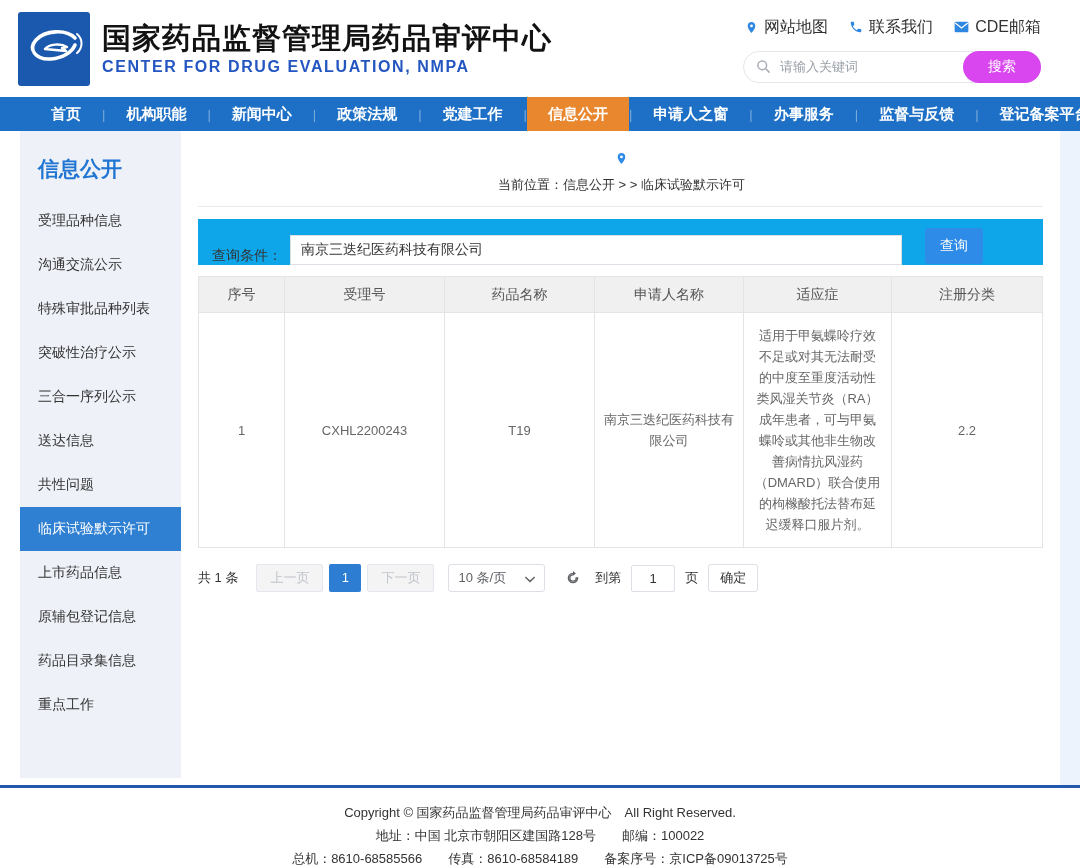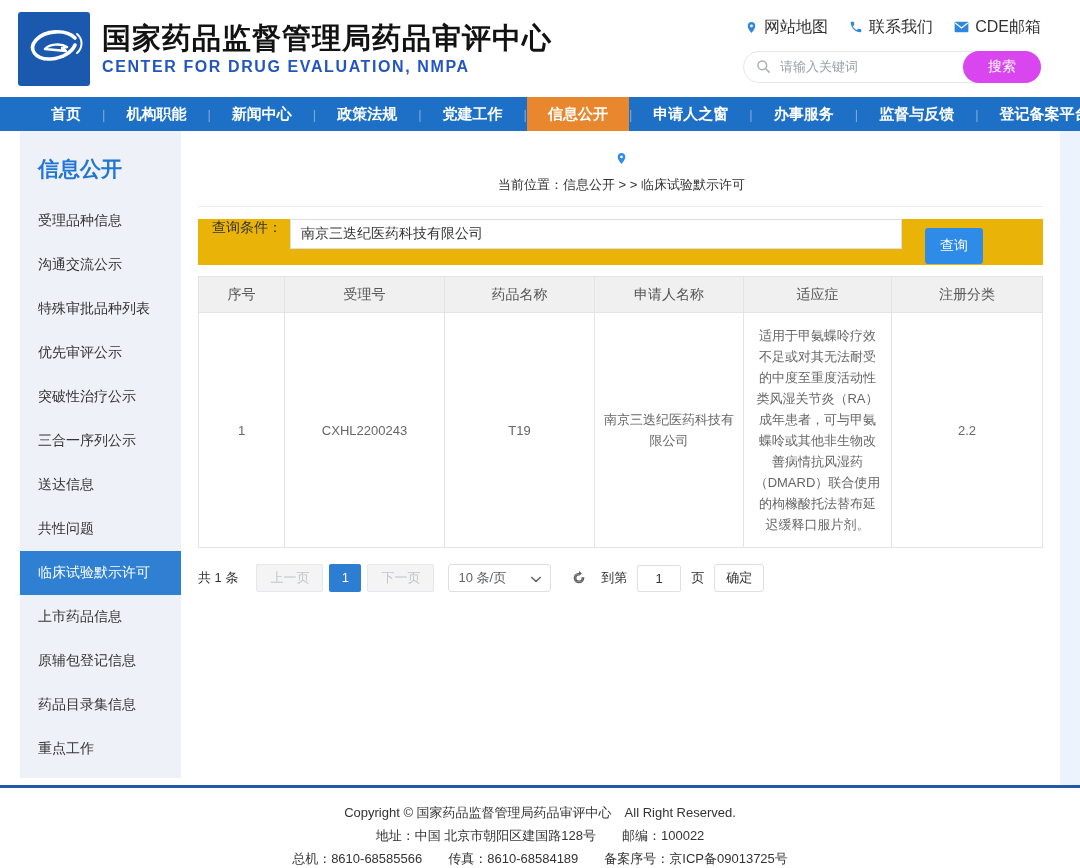--- a/index.html
+++ b/index.html
@@ -34,35 +34,35 @@
   .content-wrap { width:1060px; height:100%; background:#fff; display:flex; align-items:flex-start; }
 
   .sidebar { width:163px; margin-left:20px; background:#eef1f7; padding-top:16px; min-height:647px; }
   .sidebar-title { color:#2176d3; font-size:21px; font-weight:bold; padding:8px 0 16px 18px; }
   .side-item { font-size:14px; color:#333; padding:13px 4px 13px 18px; cursor:pointer; }
   .side-item.active { background:#2f80d2; color:#fff; }
 
   .main { flex:1; padding:16px 17px 0 17px; }
   .breadcrumb { display:flex; align-items:center; gap:7px; font-size:13px; color:#333; padding:4px 0 12px 2px; border-bottom:1px solid #ebebeb;flex-direction:column; }
 
-  .query-bar { margin-top:12px; background:#eab308; height:46px; display:flex; align-items:flex-start; padding:0 14px; position:relative; }
+  .query-bar { margin-top:12px; background:#0ea5e9; height:46px; display:flex; align-items:flex-end; padding:0 14px; position:relative; }
   .query-label { font-size:14px; color:#333; flex:0 0 auto; }
   .query-input { margin-left:8px; width:612px; height:30px; border:1px solid #dcdfe6; font-size:14px; color:#333; padding:0 10px; background:#fff; outline:none; }
   .query-btn { position:absolute; right:60px; top:9px; width:58px; height:36px; background:#2e8be8; color:#fff; border:none; border-radius:3px; font-size:14px; cursor:pointer; }
 
   .data-table { margin-top:11px; width:100%; border-collapse:collapse; table-layout:fixed; }
   .data-table th { background:#f0f0f0; font-size:14px; color:#555; font-weight:normal; height:36px; border:1px solid #e4e4e4; }
   .data-table td { border:1px solid #e4e4e4; font-size:13px; color:#666; text-align:center; padding:12px 9px; line-height:21px; background:#fff; vertical-align:middle; }
   .col-0{width:86px;} .col-1{width:160px;} .col-2{width:150px;} .col-3{width:149px;} .col-4{width:148px;} .col-5{width:151px;}
 
   .pager { display:flex; align-items:center; margin-top:16px; gap:6px; font-size:13px; color:#333; }
   .pager-total { margin-right:12px; }
   .pg-btn { border:1px solid #e4e7ed; background:#f4f4f5; color:#c0c4cc; padding:0 13px; height:28px; line-height:26px; border-radius:2px; font-size:13px; }
   .pg-num { background:#2d7dd2; color:#fff; width:32px; text-align:center; height:28px; line-height:28px; border-radius:2px; cursor:pointer; }
-  .pg-select { border:1px solid #dcdfe6; height:28px; border-radius:3px; display:flex; align-items:center; padding:0 9px; gap:25px; font-size:13px; color:#606266; background:#fff; margin-left:8px; cursor:pointer; }
+  .pg-select { border:1px solid #dcdfe6; height:28px; border-radius:3px; display:flex; align-items:center; padding:0 9px; gap:19px; font-size:13px; color:#606266; background:#fff; margin-left:8px; cursor:pointer; }
   .refresh-wrap { margin:0 8px 0 14px; display:flex; align-items:center; cursor:pointer; }
   .goto-input { width:44px; height:27px; border:1px solid #dcdfe6; text-align:center; font-size:13px; color:#333; margin:0 4px; outline:none; border-radius:2px; }
   .confirm-btn { border:1px solid #dcdfe6; background:#fff; height:28px; padding:0 11px; font-size:13px; color:#333; border-radius:3px; margin-left:4px; cursor:pointer; }
 
   
   .site-footer { border-top:3px solid #2257ab; background:#fff; height:83px; text-align:center; padding-top:13px; }
   .footer-line { font-size:13px; color:#333; line-height:23px; }
 </style>
 </head>
 <body>
@@ -147,21 +147,20 @@
 
   <div class="content-region">
     <div class="content-wrap">
 
       <aside class="sidebar">
         <div class="sidebar-title">信息公开</div>
         <div id="sidebar-items">
             <div class="side-item">受理品种信息</div>
             <div class="side-item">沟通交流公示</div>
             <div class="side-item">特殊审批品种列表</div>
-            <div class="side-item">优先审评公示</div>
             <div class="side-item">突破性治疗公示</div>
             <div class="side-item">三合一序列公示</div>
             <div class="side-item">送达信息</div>
             <div class="side-item">共性问题</div>
             <div class="side-item active">临床试验默示许可</div>
             <div class="side-item">上市药品信息</div>
             <div class="side-item">原辅包登记信息</div>
             <div class="side-item">药品目录集信息</div>
             <div class="side-item">重点工作</div>
           </div>

